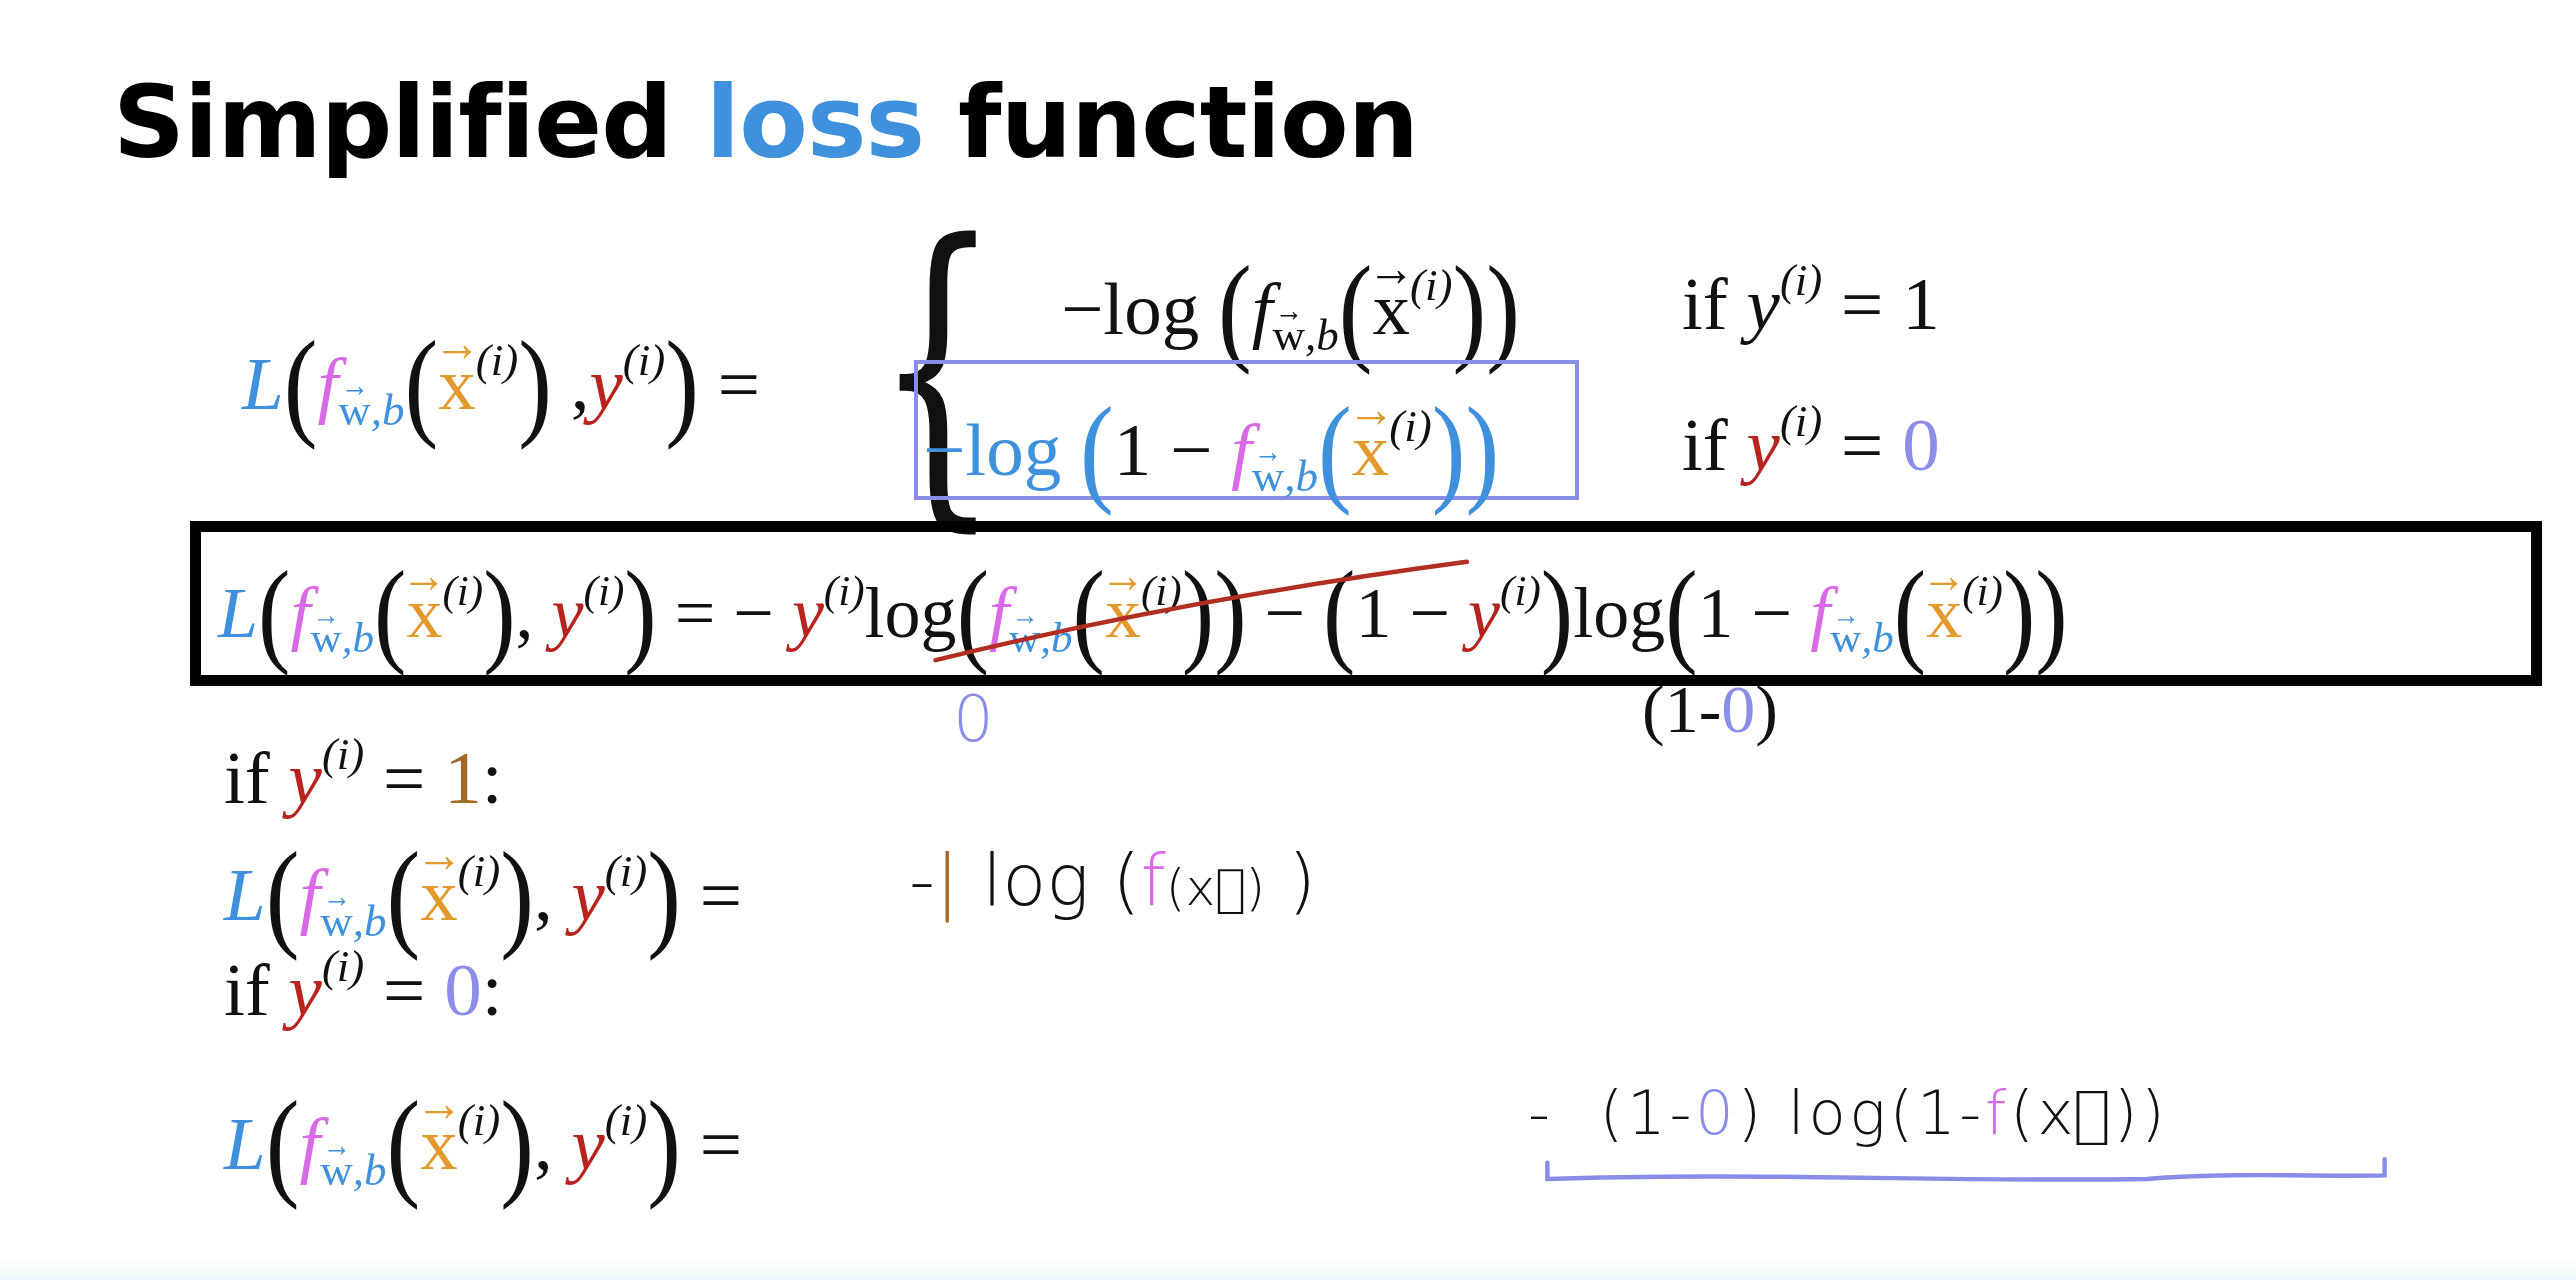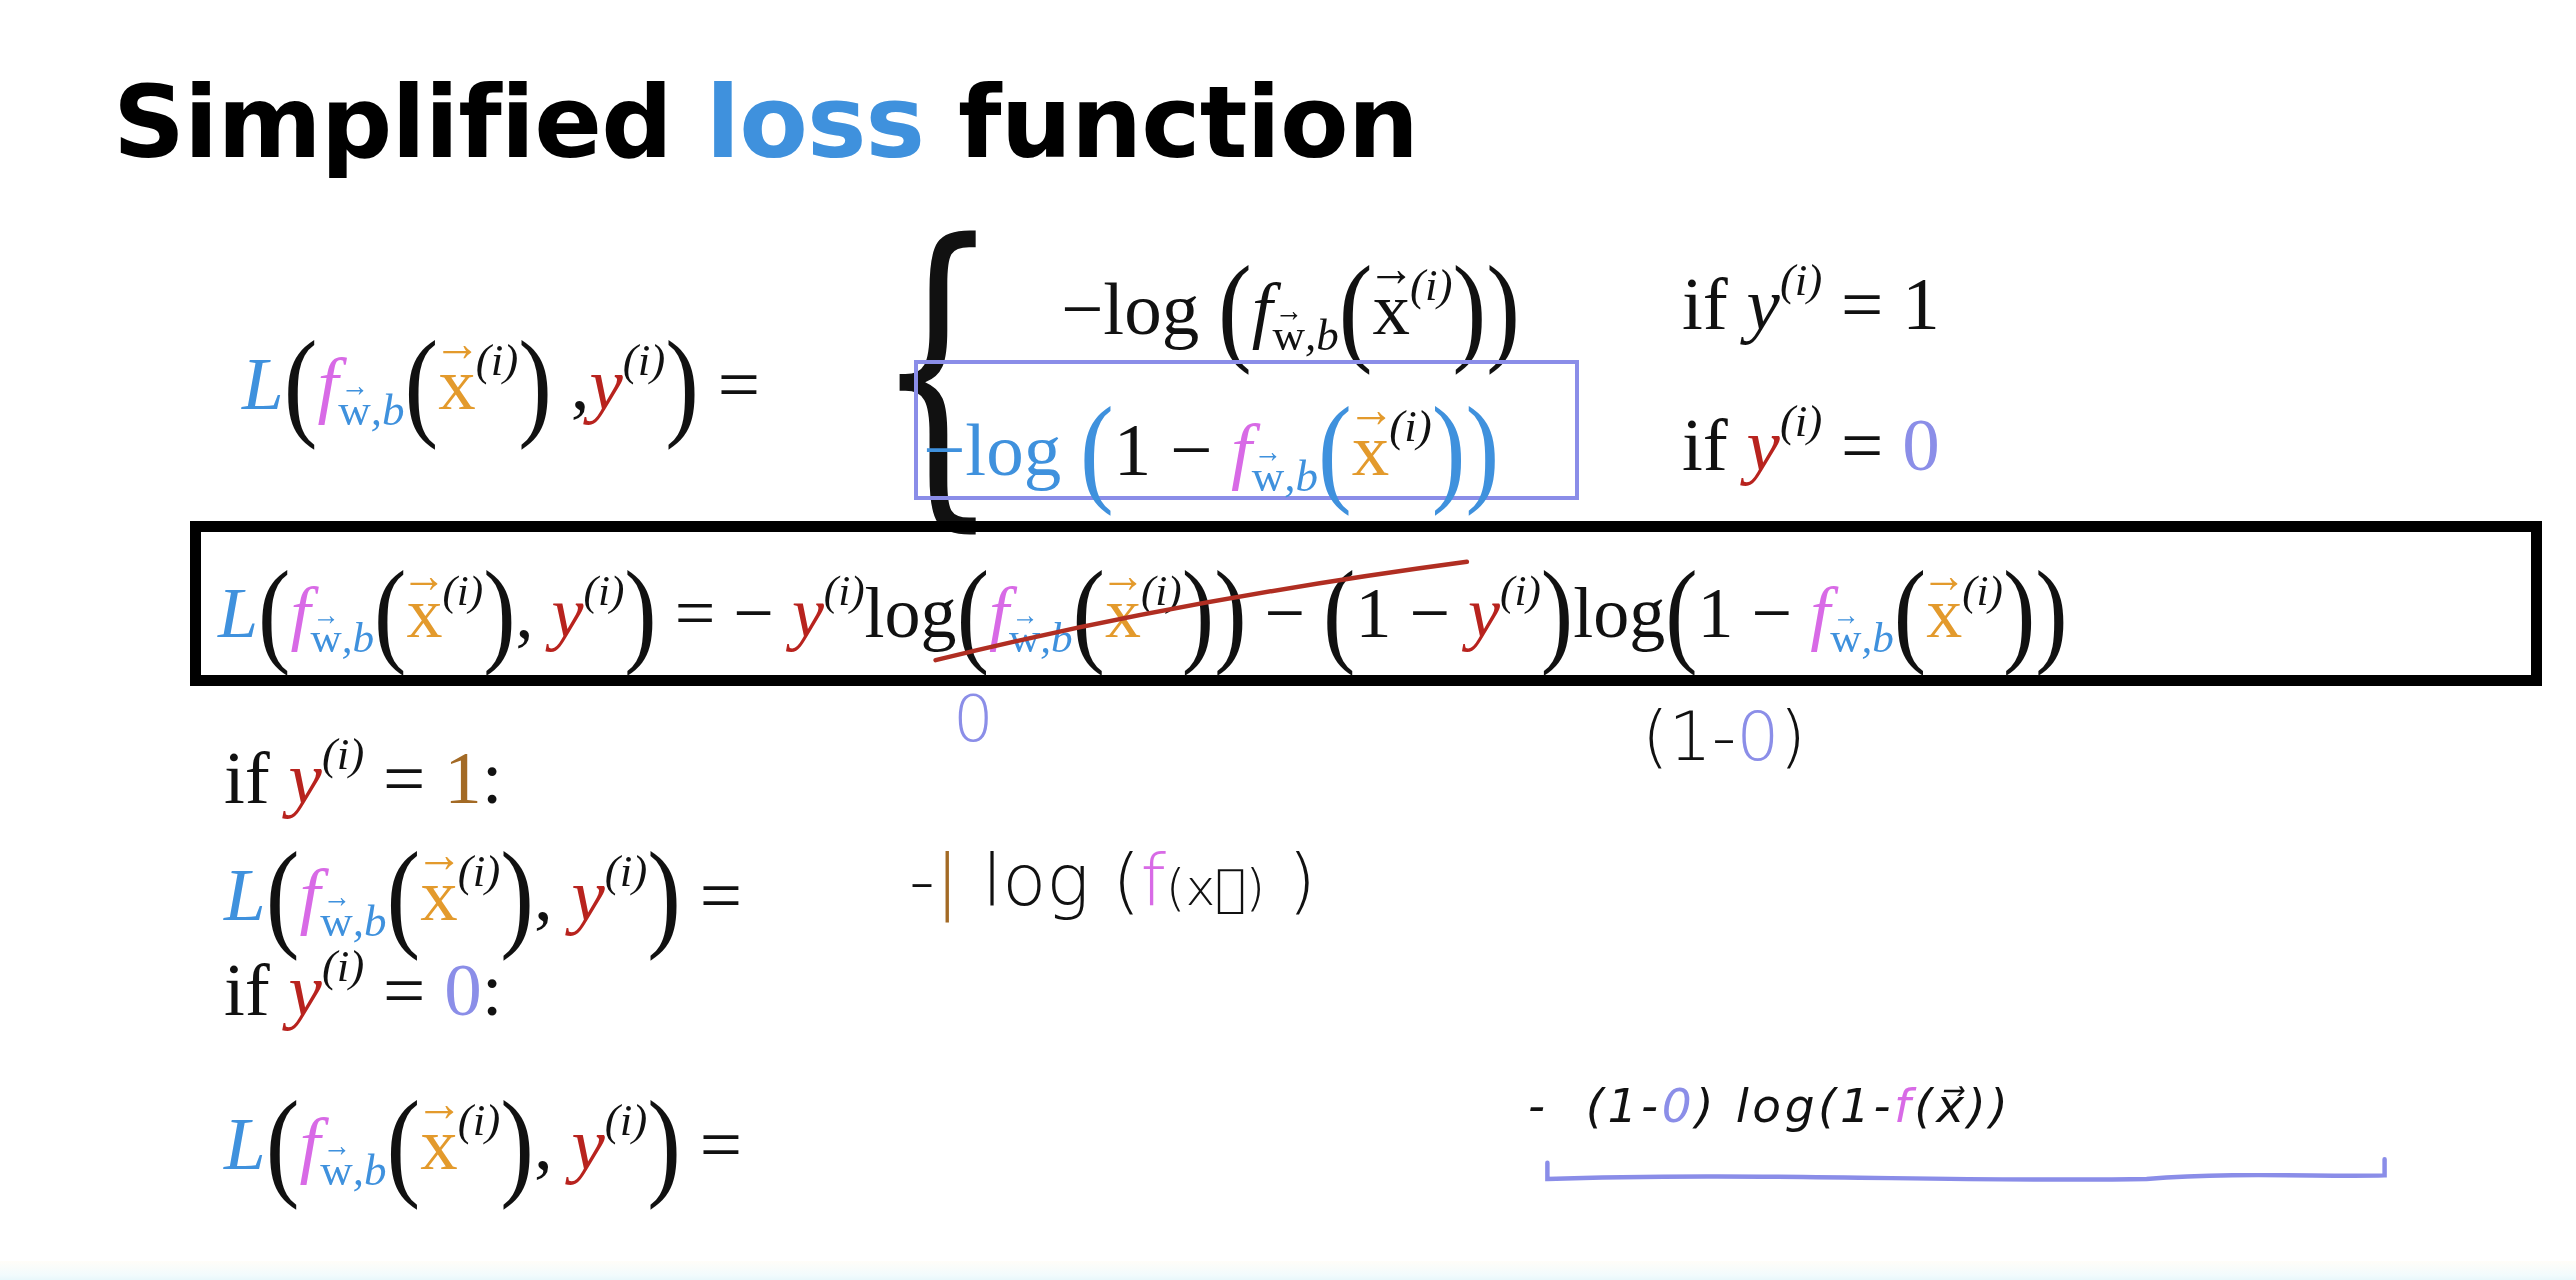--- a/index.html
+++ b/index.html
@@ -97,35 +97,35 @@
 <div class="eq m" style="left:1682px; top:399px;">
   <span>if</span>&nbsp;<span class="it cy">y</span><span class="sup">(i)</span>&nbsp;<span>=</span>&nbsp;<span class="c0">0</span>
 </div>
 
 <div class="main-box"></div>
 <div class="eq m" style="left:218px; top:564px; font-size:72px;">
   <span class="it cL">L</span><span class="big">(</span><span class="it cf">f</span><span class="sub cwb"><span class="vec">w</span><span class="it">,b</span></span><span class="big">(</span><span class="vec cx">x</span><span class="sup">(i)</span><span class="big">)</span><span>,</span>&nbsp;<span class="it cy">y</span><span class="sup">(i)</span><span class="big">)</span>&nbsp;<span>=</span>&nbsp;<span>−</span>&nbsp;<span class="it cy">y</span><span class="sup">(i)</span><span>log</span><span class="big">(</span><span class="it cf">f</span><span class="sub cwb"><span class="vec">w</span><span class="it">,b</span></span><span class="big">(</span><span class="vec cx">x</span><span class="sup">(i)</span><span class="big">)</span><span class="big">)</span>&nbsp;<span>−</span>&nbsp;<span class="big">(</span><span>1</span>&nbsp;<span>−</span>&nbsp;<span class="it cy">y</span><span class="sup">(i)</span><span class="big">)</span><span>log</span><span class="big">(</span><span>1</span>&nbsp;<span>−</span>&nbsp;<span class="it cf">f</span><span class="sub cwb"><span class="vec">w</span><span class="it">,b</span></span><span class="big">(</span><span class="vec cx">x</span><span class="sup">(i)</span><span class="big">)</span><span class="big">)</span>
 </div>
 
 <div class="hand c0" style="left:953px; top:687px; font-size:64px;">0</div>
-<div class="hand" style="left:1642px; top:703px; font-size:68px; color:#111;">(1-<span class="c0">0</span>)</div>
+<div class="hand" style="left:1642px; top:675px; font-size:68px; color:#111;font-family:Liberation Serif, serif;">(1-<span class="c0">0</span>)</div>
 
 <div class="eq m" style="left:224px; top:732px;">
   <span>if</span>&nbsp;<span class="it cy">y</span><span class="sup">(i)</span>&nbsp;<span>=</span>&nbsp;<span class="c1">1</span><span>:</span>
 </div>
 <div class="eq m" style="left:224px; top:844px;">
   <span class="it cL">L</span><span class="big">(</span><span class="it cf">f</span><span class="sub cwb"><span class="vec">w</span><span class="it">,b</span></span><span class="big">(</span><span class="vec cx">x</span><span class="sup">(i)</span><span class="big">)</span><span>,</span>&nbsp;<span class="it cy">y</span><span class="sup">(i)</span><span class="big">)</span>&nbsp;<span>=</span>
 </div>
 <div class="hand" style="left:886px; top:844px; font-size:72px; color:#111;margin-left:23px;">-<span class="c1">|</span>&nbsp;<span>log</span>&nbsp;(<span class="cf">f</span><span style="font-size:0.7em">(x⃗)</span>&nbsp;<span>)</span></div>
 
 <div class="eq m" style="left:224px; top:944px;">
   <span>if</span>&nbsp;<span class="it cy">y</span><span class="sup">(i)</span>&nbsp;<span>=</span>&nbsp;<span class="c0">0</span><span>:</span>
 </div>
 <div class="eq m" style="left:224px; top:1093px;">
   <span class="it cL">L</span><span class="big">(</span><span class="it cf">f</span><span class="sub cwb"><span class="vec">w</span><span class="it">,b</span></span><span class="big">(</span><span class="vec cx">x</span><span class="sup">(i)</span><span class="big">)</span><span>,</span>&nbsp;<span class="it cy">y</span><span class="sup">(i)</span><span class="big">)</span>&nbsp;<span>=</span>
 </div>
-<div class="hand" style="left:1528px; top:1082px; font-size:47px; color:#111; letter-spacing:3.6px;font-style:italic;"><span>-</span>&nbsp;&nbsp;<span>(1-</span><span class="c0">0</span><span>) log(1-</span><span class="cf">f</span><span>(x⃗))</span></div>
+<div class="hand" style="left:1528px; top:1082px; font-size:61px; color:#111; letter-spacing:3.6px;"><span>-</span>&nbsp;&nbsp;<span>(1-</span><span class="c0">0</span><span>) log(1-</span><span class="cf">f</span><span>(x⃗))</span></div>
 
 <svg class="overlay" width="2576" height="1281" viewBox="0 0 2880 1432">
   <path d="M1046 738 C 1200 700, 1400 660, 1640 628" stroke="#b02e22" stroke-width="5" fill="none" stroke-linecap="round"></path>
   <path d="M1730 1300 L1730 1318 C 1950 1310, 2200 1322, 2400 1318 C 2500 1310, 2600 1316, 2666 1314 L2666 1296" stroke="#8a8de8" stroke-width="5" fill="none" stroke-linecap="round"></path>
 </svg>
 
 
 </body></html>

